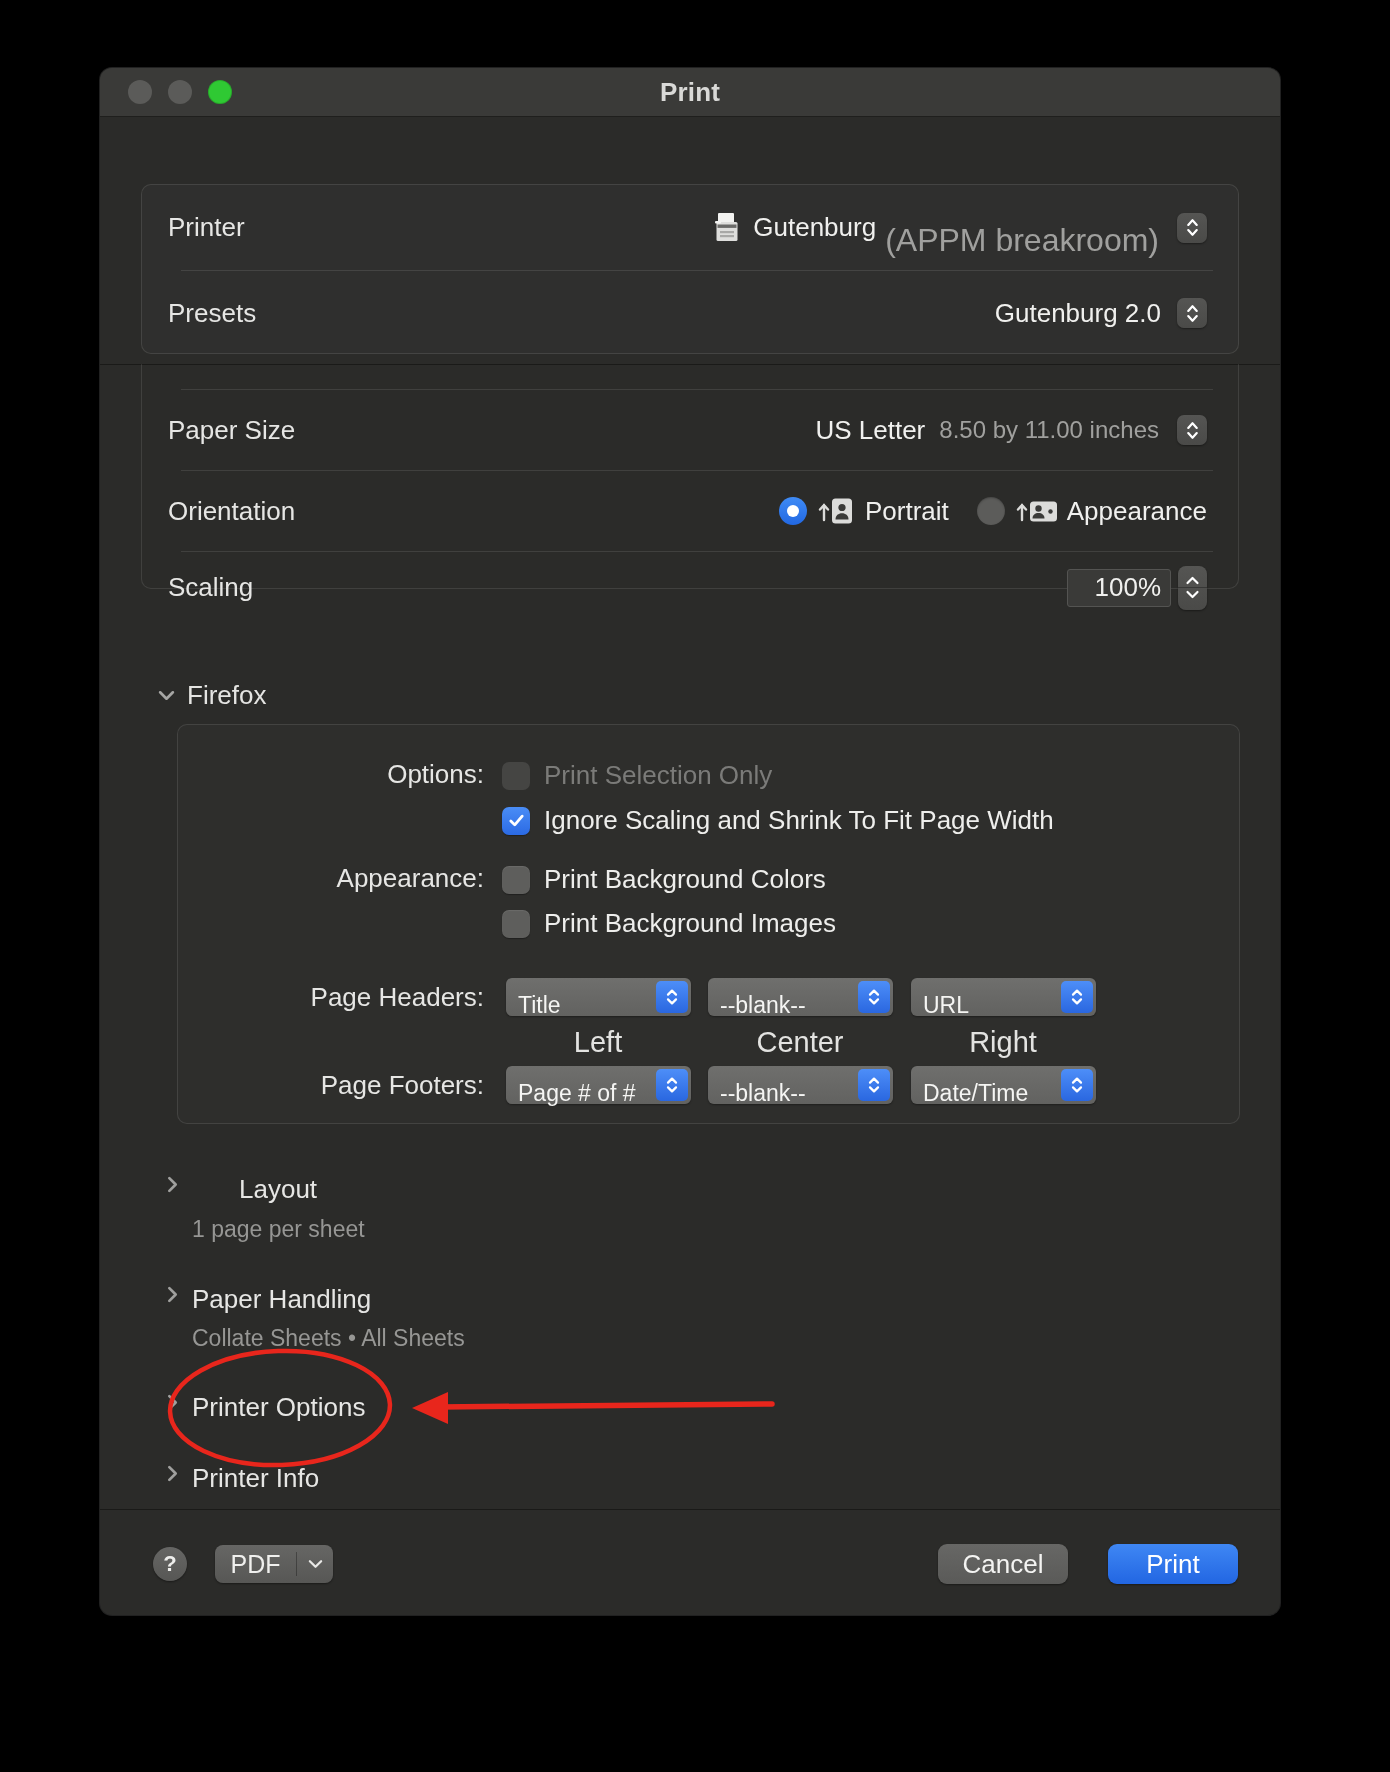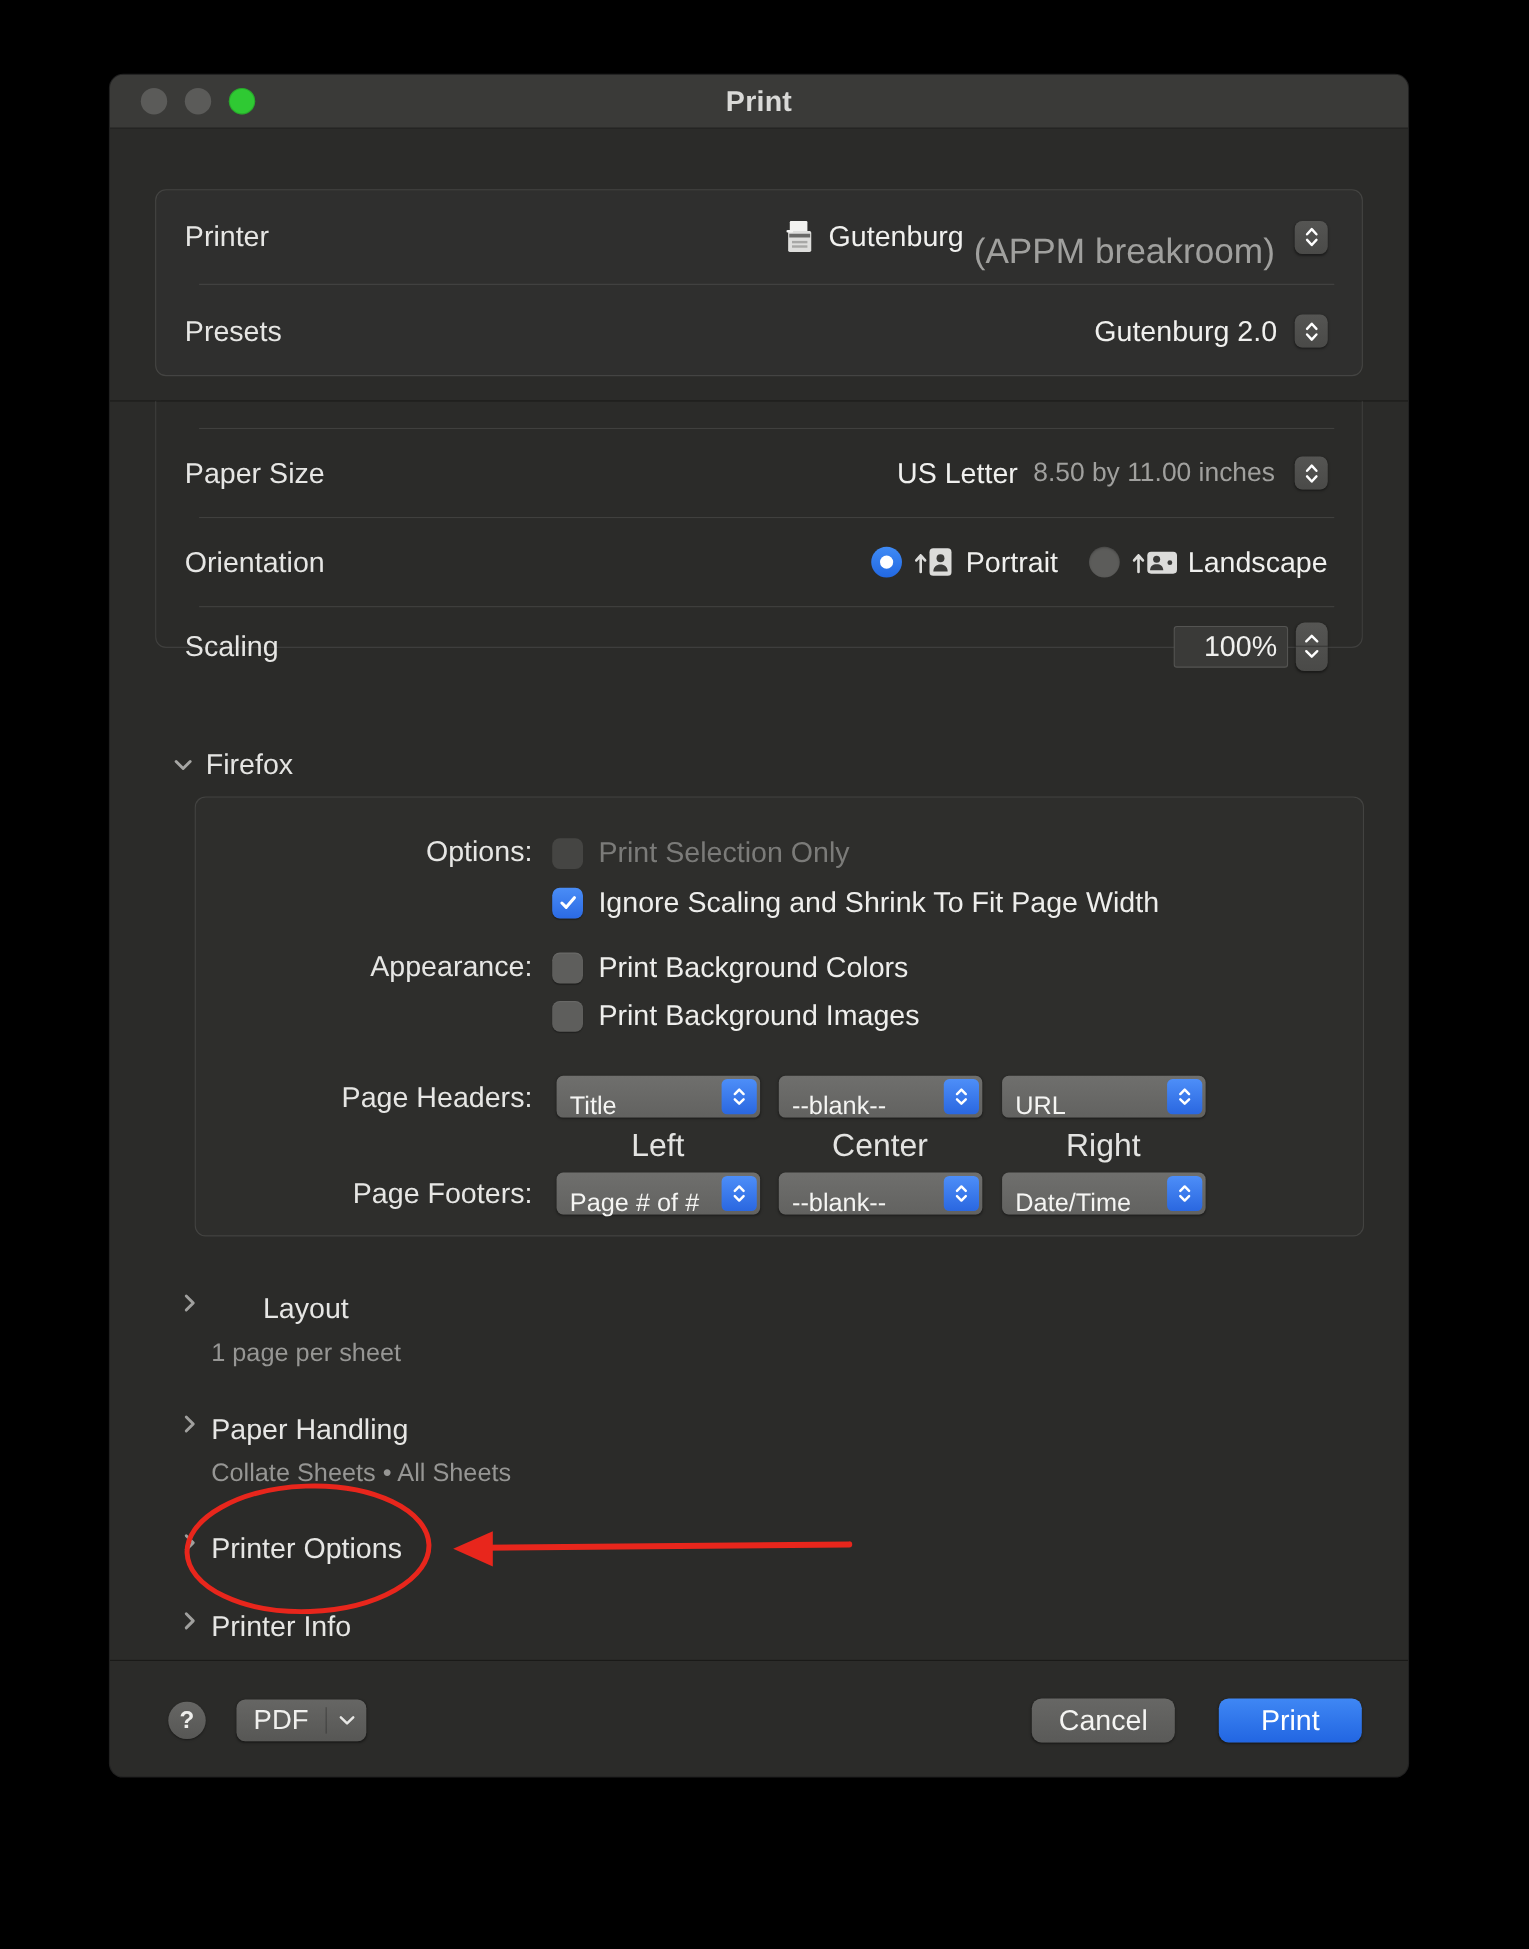--- a/index.html
+++ b/index.html
@@ -95,21 +95,21 @@
 
     <div class="titlebar">
       <div class="lights">
         <div class="light gray"></div>
         <div class="light gray"></div>
         <div class="light green"></div>
       </div>
       <div class="title">Print</div>
     </div>
 
-    <div class="gbox" style="top:104px;height:170px;">
+    <div class="gbox" style="top:116px;height:170px;">
       <div class="row" style="height:85px;">
         <span class="rlabel">Printer</span>
         <div class="rvalue">
           <span style="display:flex;margin-right:12px;">
             <svg width="27" height="33" viewBox="0 0 27 33">
               <rect x="4" y="2" width="16" height="10" rx="1" fill="#f2f2f0"></rect>
               <rect x="2.5" y="11" width="21" height="19" rx="1.5" fill="#dededc"></rect>
               <rect x="3.5" y="13.5" width="19" height="3.4" fill="#6a6a68"></rect>
               <rect x="6" y="20" width="14" height="2.2" fill="#a8a8a6"></rect>
               <rect x="6" y="24" width="14" height="2.2" fill="#a8a8a6"></rect>
@@ -175,21 +175,21 @@
           <span class="radio off" style="margin-left:28px;"></span>
           <span style="display:flex;margin:0 8px 0 10px;">
             <svg width="44" height="32" viewBox="0 0 44 32">
               <path d="M7 25 V10 M7 10 l-4 4.5 M7 10 l4 4.5" stroke="#dcdcda" stroke-width="2.4" fill="none" stroke-linecap="round"></path>
               <rect x="15" y="6.5" width="27" height="20" rx="3.5" fill="#dcdcda"></rect>
               <circle cx="23.5" cy="13.5" r="3.2" fill="#3a3a38"></circle>
               <path d="M17.5 23.5 c0-3.8 2.6-5.6 6-5.6 s6 1.8 6 5.6 z" fill="#3a3a38"></path>
               <circle cx="35.5" cy="16.5" r="2.2" fill="#3a3a38"></circle>
             </svg>
           </span>
-          <span class="white">Landscape</span>
+          <span class="white">Appearance</span>
         </div>
       </div>
       <div class="divider"></div>
       <div class="row" style="height:71px;">
         <span class="rlabel">Scaling</span>
         <div class="rvalue">
           <span class="scaleinput">100%</span>
           <span class="vstepper">
             <svg viewBox="0 0 18 10" width="15" height="9">
                 <path d="M3 8 L9 2 L15 8" fill="none" stroke="#fff" stroke-width="2.6" stroke-linecap="round" stroke-linejoin="round"></path>

